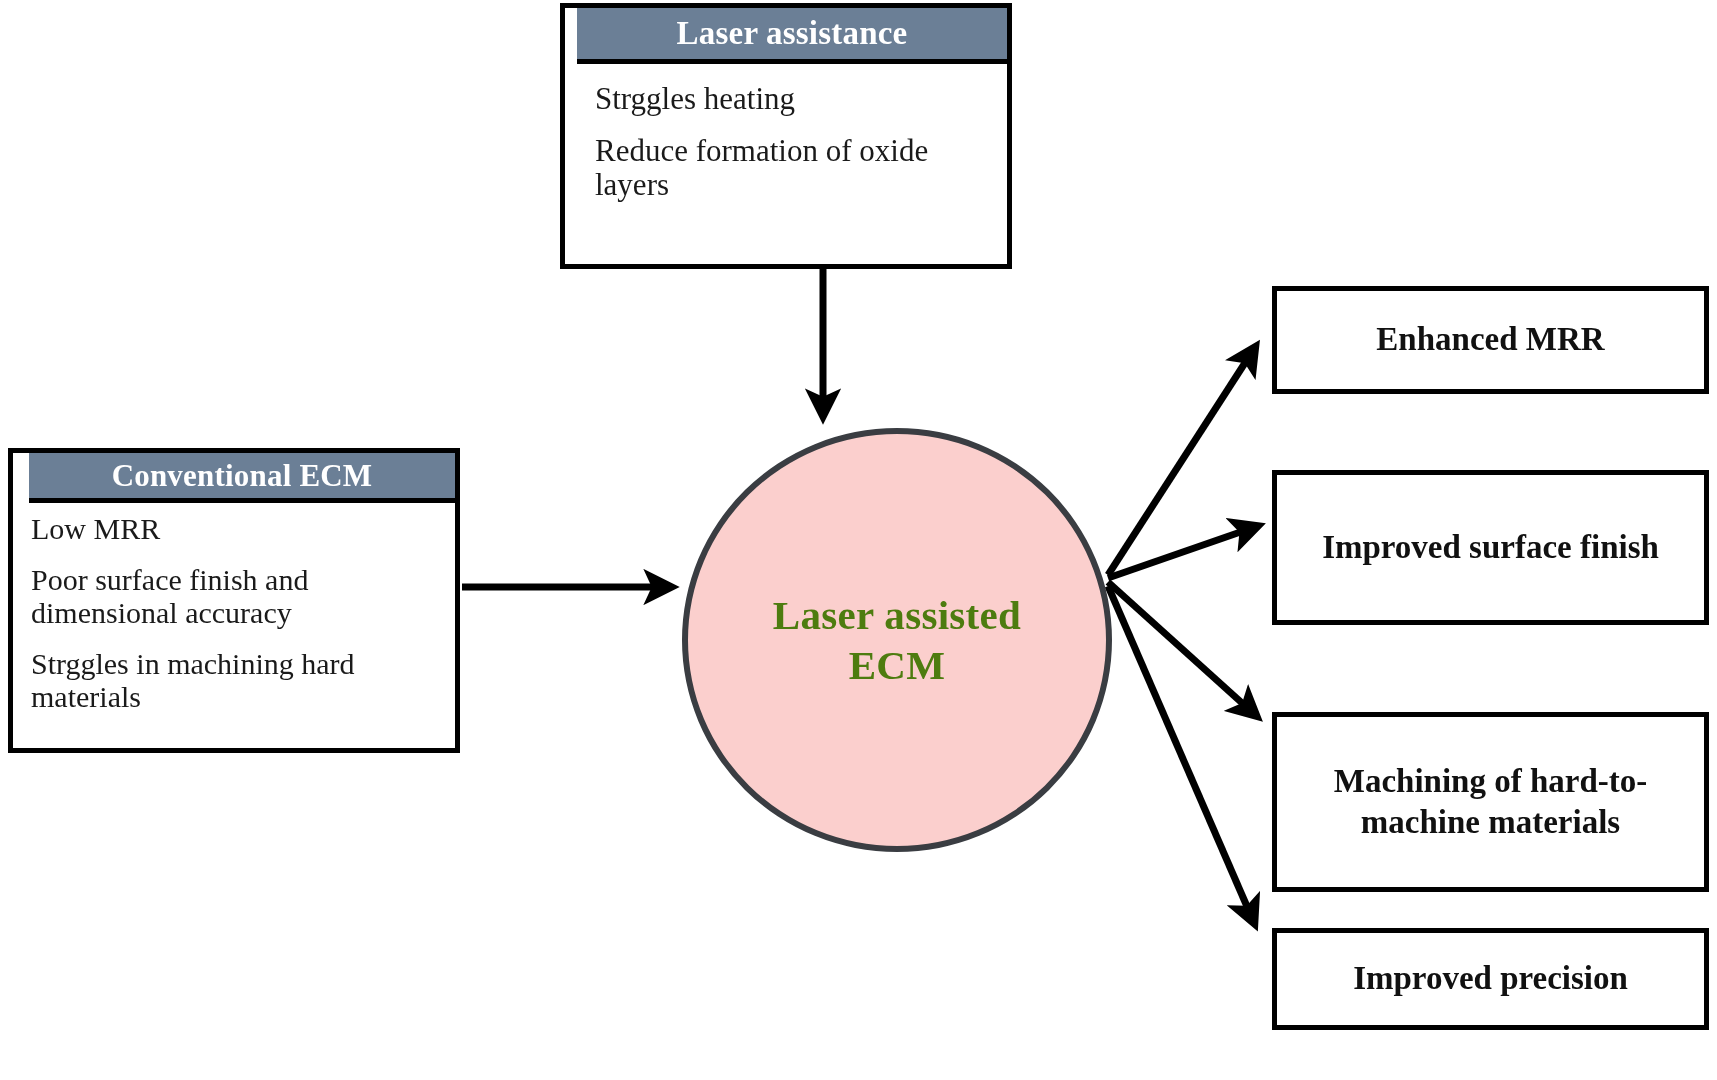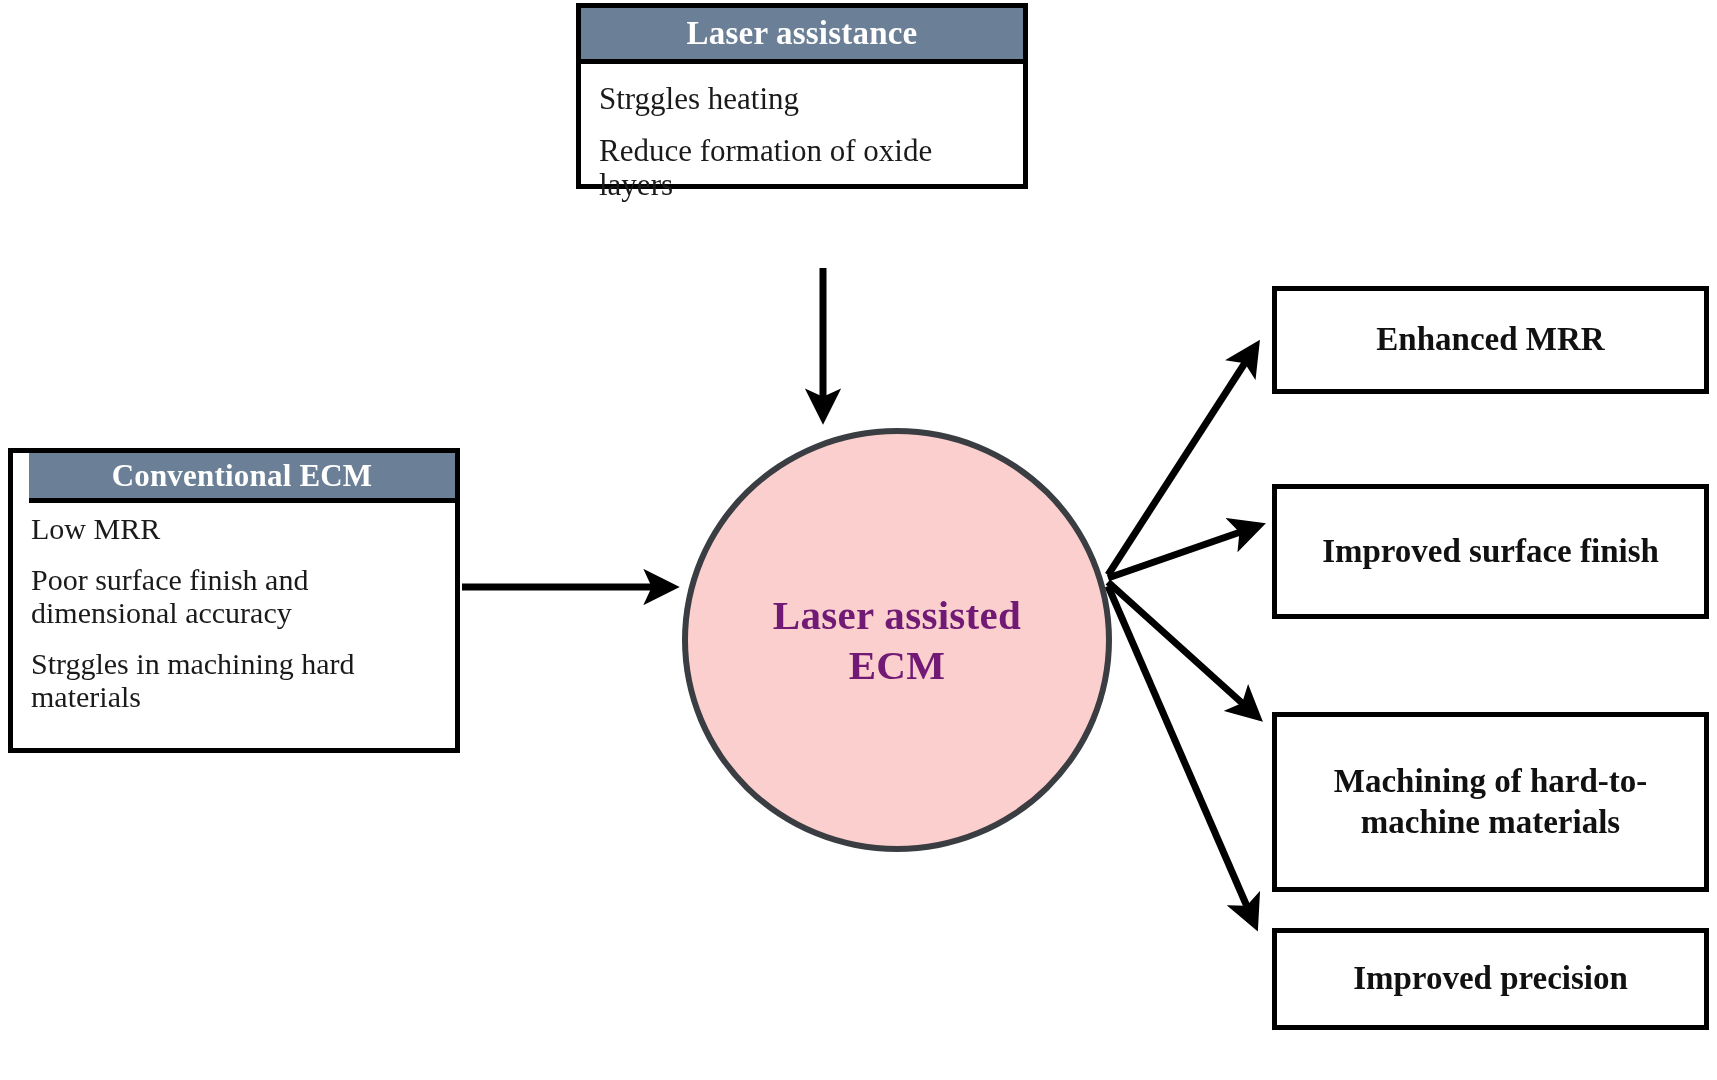--- a/index.html
+++ b/index.html
@@ -49,24 +49,25 @@
   }
   .panel-body .line {
     color: #1a1a1a;
     line-height: 1.12;
     margin-bottom: 17px;
   }
   .panel-body .line:last-child { margin-bottom: 0; }
 
   
   #laser-assistance-panel {
-    left: 576px;
+    left: 560px;
     top: 3px;
     width: 452px;
-    height: 186px;
+    height: 266px;
+    padding-left: 12px;
   }
   #laser-assistance-panel .panel-header {
     height: 56px;
     font-size: 33px;
   }
   #laser-assistance-panel .panel-body { padding-top: 18px; }
   #laser-assistance-panel .line { font-size: 31px; }
 
   
   #conventional-ecm-panel {
@@ -96,21 +97,21 @@
     box-sizing: border-box;
     display: flex;
     align-items: center;
     justify-content: center;
     text-align: center;
     z-index: 3;
   }
   #core-node .core-label {
     font-size: 41px;
     font-weight: bold;
-    color: #701a75;
+    color: #4d7c0f;
     line-height: 1.22;
     letter-spacing: 0.3px;
   }
 
   
   .outcome-box {
     position: absolute;
     left: 1272px;
     width: 437px;
     border: 5px solid #000000;
@@ -123,21 +124,21 @@
     z-index: 3;
   }
   .outcome-box .outcome-label {
     font-size: 33px;
     font-weight: bold;
     color: #111111;
     line-height: 1.25;
     padding: 0 12px;
   }
   #outcome-0 { top: 286px;  height: 108px; }
-  #outcome-1 { top: 484px;  height: 135px; justify-content: center; }
+  #outcome-1 { top: 470px;  height: 155px; justify-content: center; }
   #outcome-2 { top: 712px;  height: 180px; }
   #outcome-3 { top: 928px;  height: 102px; }
 </style>
 </head>
 <body>
 
 <div id="stage">
 
   <svg class="edges" viewBox="0 0 1717 1080">
     <defs>

